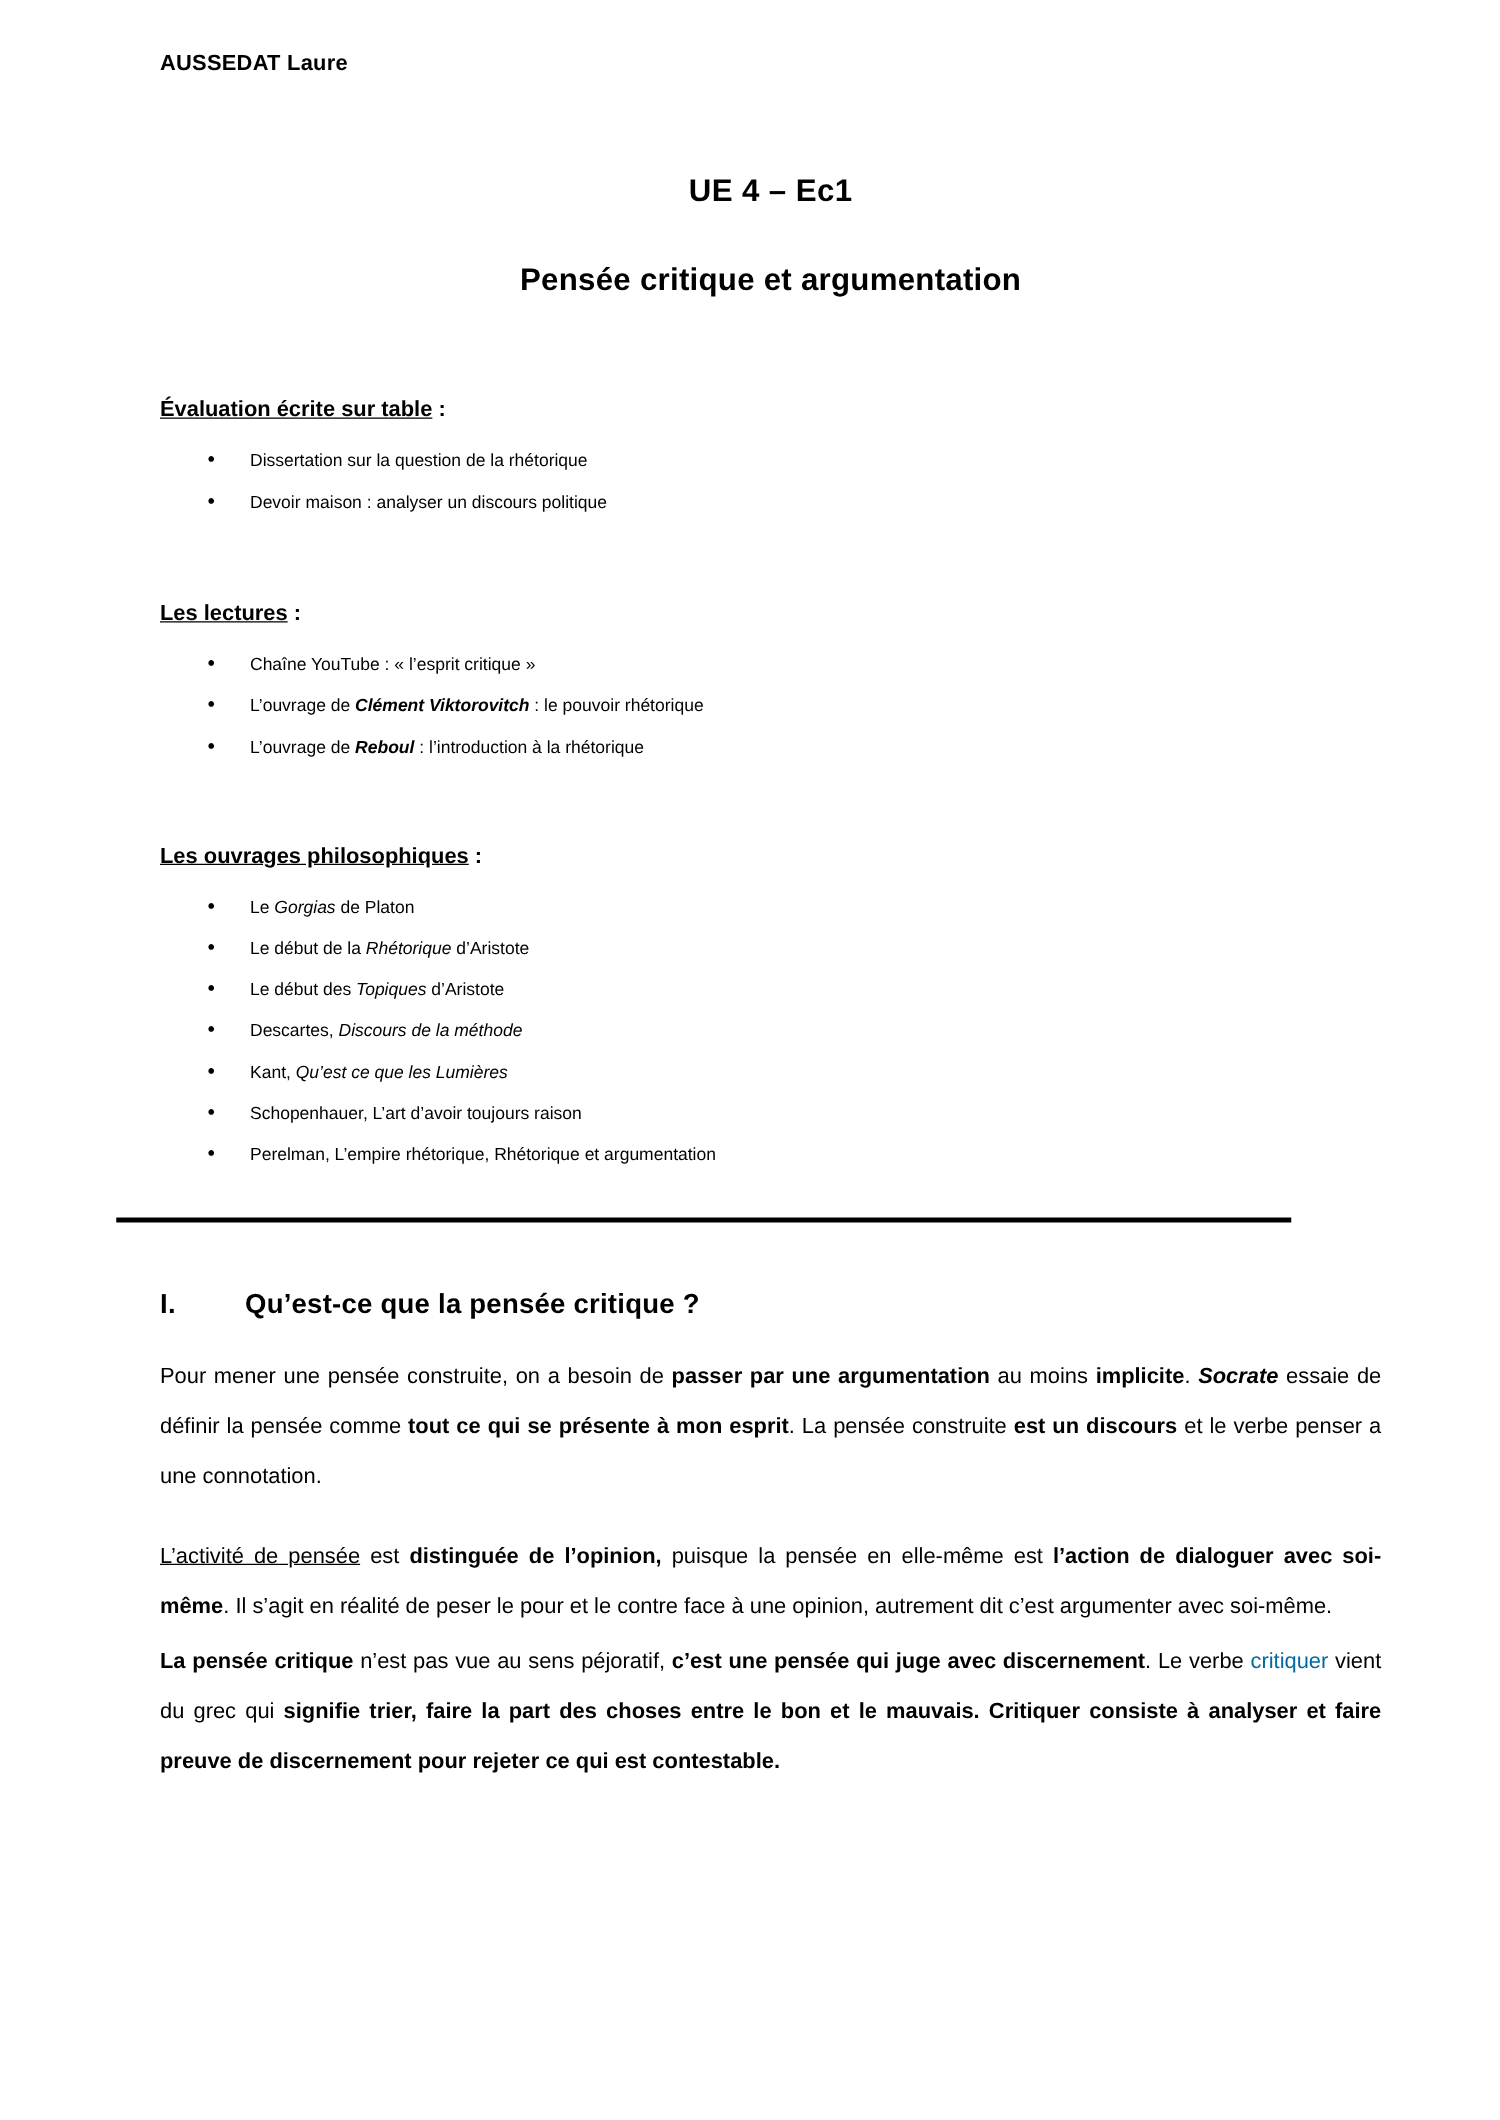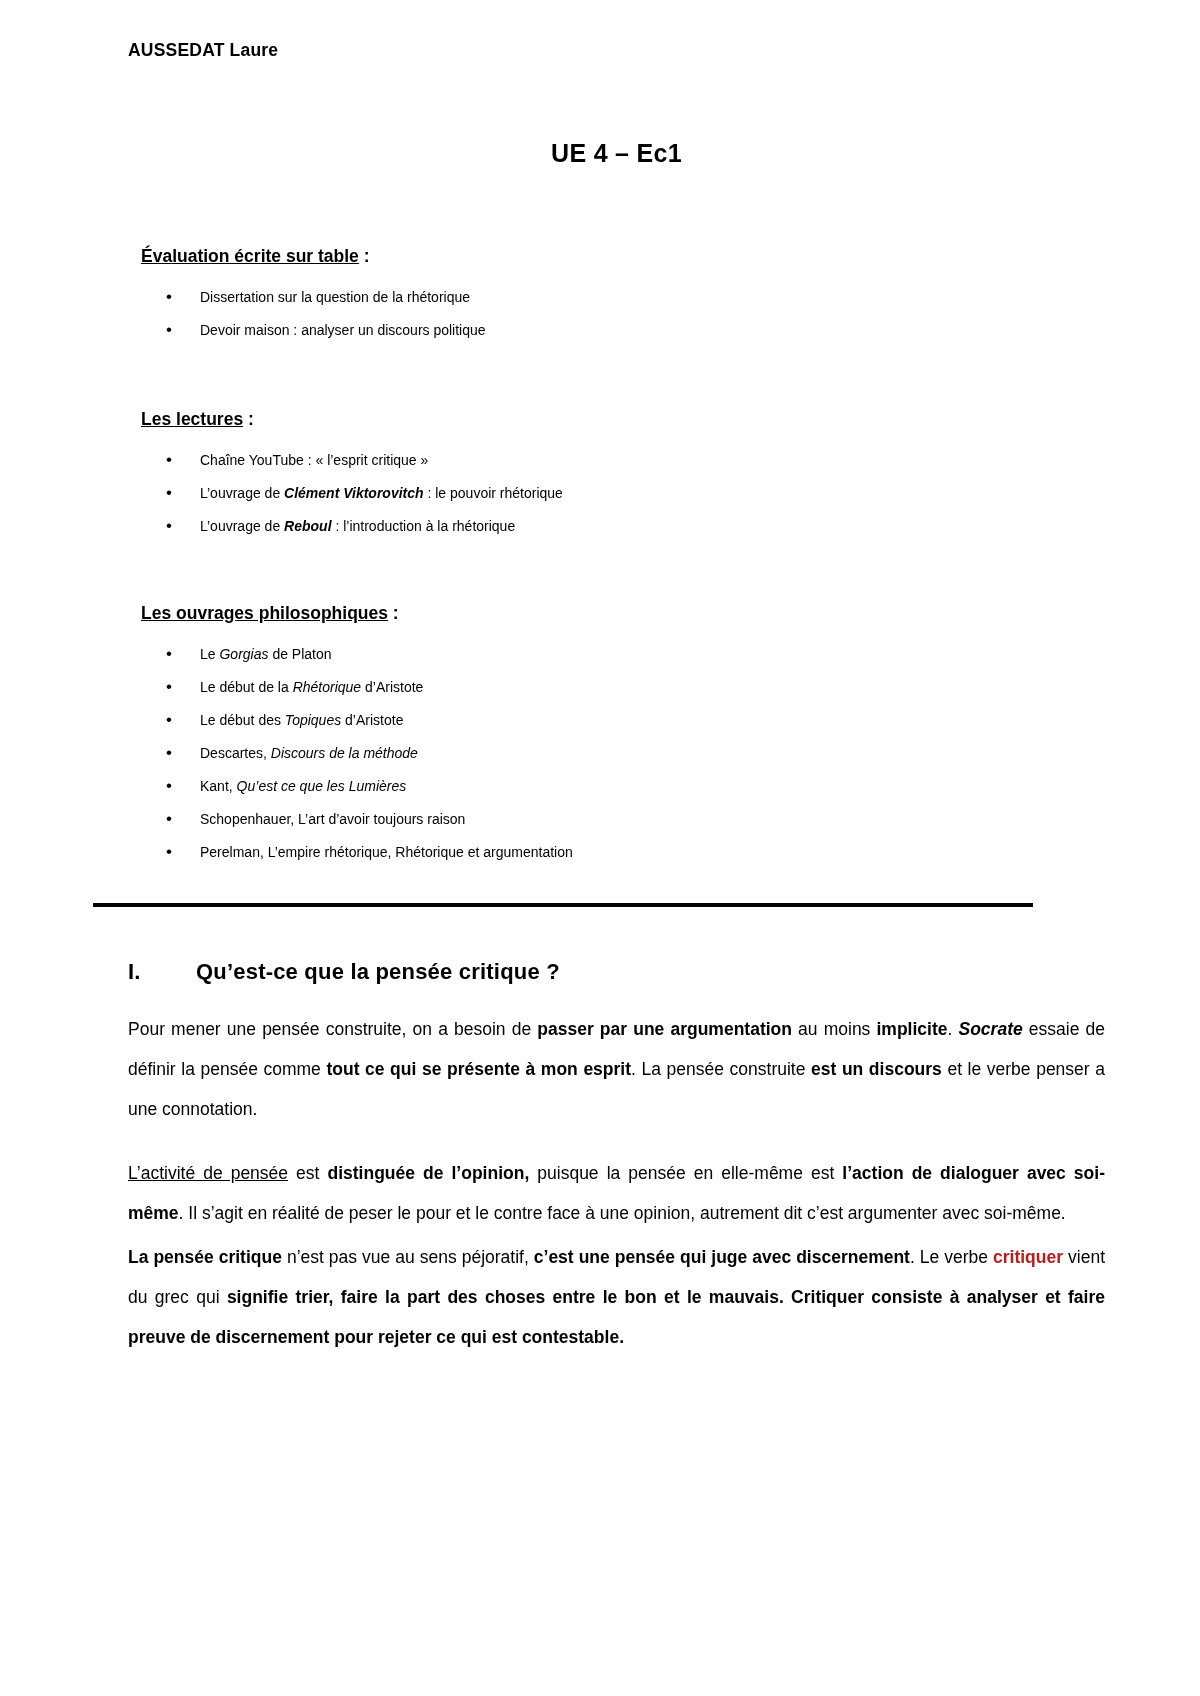--- a/index.html
+++ b/index.html
@@ -41,21 +41,21 @@
   }
   .doc-subtitle {
     font-size: 25px;
     font-weight: 700;
     letter-spacing: 0.2px;
     margin: 42px 0 0 0;
   }
   .section-head {
     font-size: 17.5px;
     font-weight: 700;
-    margin: 13px;
+    margin: 0;
   }
   .section-head .u {
     text-decoration: underline;
   }
   .block-eval { margin-top: 78px; }
   .block-lectures { margin-top: 62px; }
   .block-ouvrages { margin-top: 60px; }
 
   ul.bullets {
     list-style: none;
@@ -98,31 +98,32 @@
   }
   p.para {
     font-size: 17.5px;
     line-height: 40px;
     text-align: justify;
     margin: 24px 0 0 0;
   }
   p.para.tight { margin-top: 4px; }
   .b { font-weight: 700; }
   .u { text-decoration: underline; }
-  .red { color: #b91c1c; font-weight: 700; }
+  .red { color: #0369a1; font-weight: 400; }
 </style>
 </head>
 <body>
 
 <div class="page">
 
   <div class="author">AUSSEDAT Laure</div>
 
   <div class="title-block">
     <div class="doc-title">UE 4 – Ec1</div>
+    <div class="doc-subtitle">Pensée critique et argumentation</div>
   </div>
 
   <div class="block-eval">
     <div class="section-head"><span class="u">Évaluation écrite sur table</span><span> :</span></div>
     <ul class="bullets">
       <li>Dissertation sur la question de la rhétorique</li>
       <li>Devoir maison : analyser un discours politique</li>
     </ul>
   </div>
 

